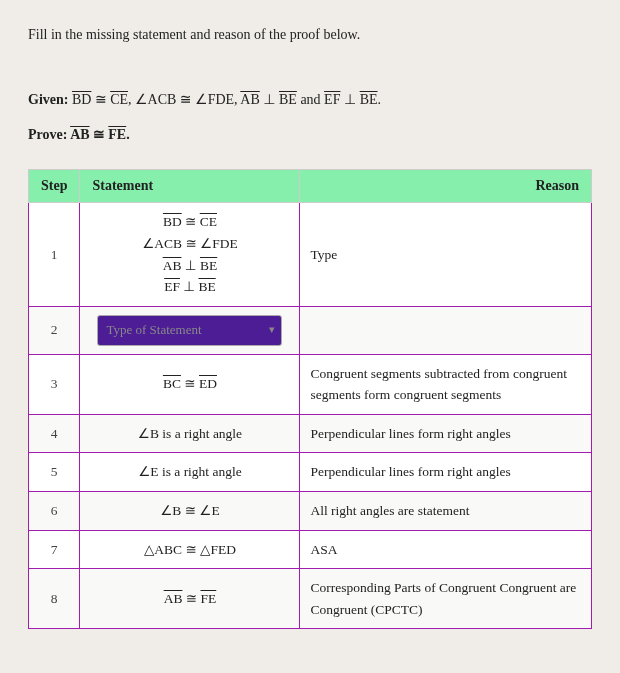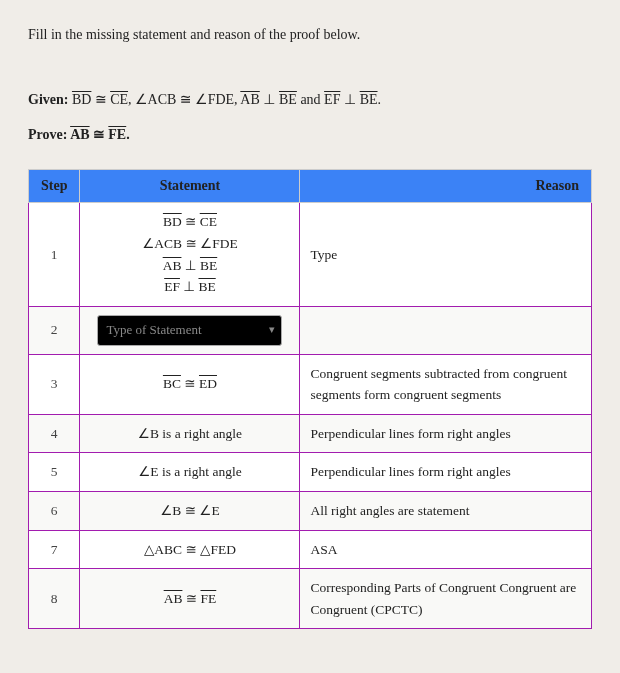--- a/index.html
+++ b/index.html
@@ -32,29 +32,29 @@
     .overline {
       text-decoration: overline;
     }
     table {
       width: 100%;
       border-collapse: collapse;
       background: #fff;
       border: 1px solid #ccc;
     }
     th {
-      background: #3b82f6;
+      background: #86efac;
       border: 1px solid #ccc;
       padding: 8px 12px;
       font-weight: bold;
       font-size: 14px;
       text-align: left;
     }
     th.step-col { width: 48px; text-align: center; }
-    th.stmt-col { width: 220px; text-align: center; }
+    th.stmt-col { width: 220px; }
     th.reason-col { text-align: right; }
     td {
       border: 1px solid #a21caf;
       padding: 8px 10px;
       vertical-align: middle;
       font-size: 13.5px;
       line-height: 1.6;
     }
     td.step-cell {
       text-align: center;
@@ -65,21 +65,21 @@
     }
     td.reason-cell {
       text-align: left;
     }
     .dropdown-cell {
       position: relative;
       display: inline-flex;
       align-items: center;
       border: 1px solid #aaa;
       border-radius: 3px;
-      background: #000000;
+      background: #4c1d95;
       padding: 4px 26px 4px 8px;
       width: 185px;
       color: #888;
       font-size: 13px;
       cursor: pointer;
     }
     .dropdown-arrow {
       position: absolute;
       right: 7px;
       top: 50%;

